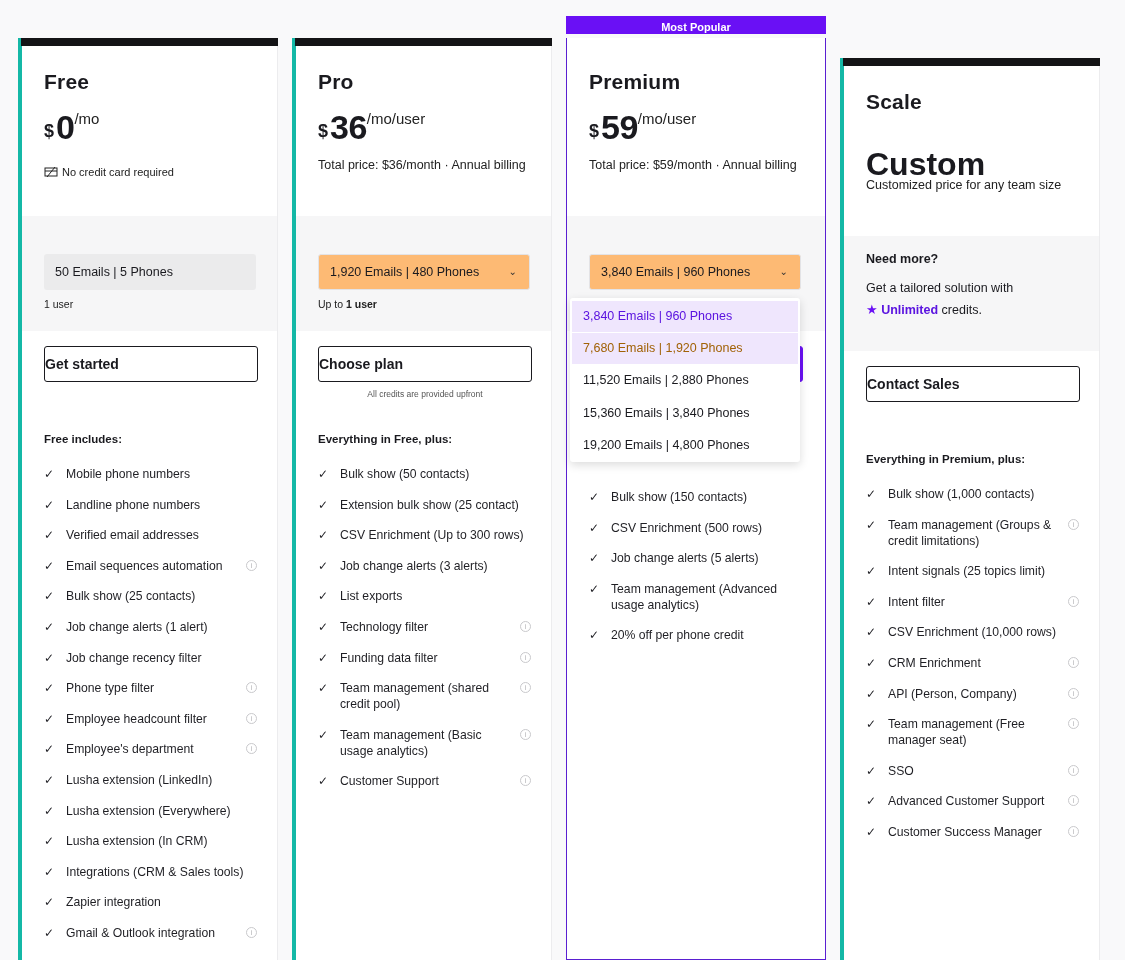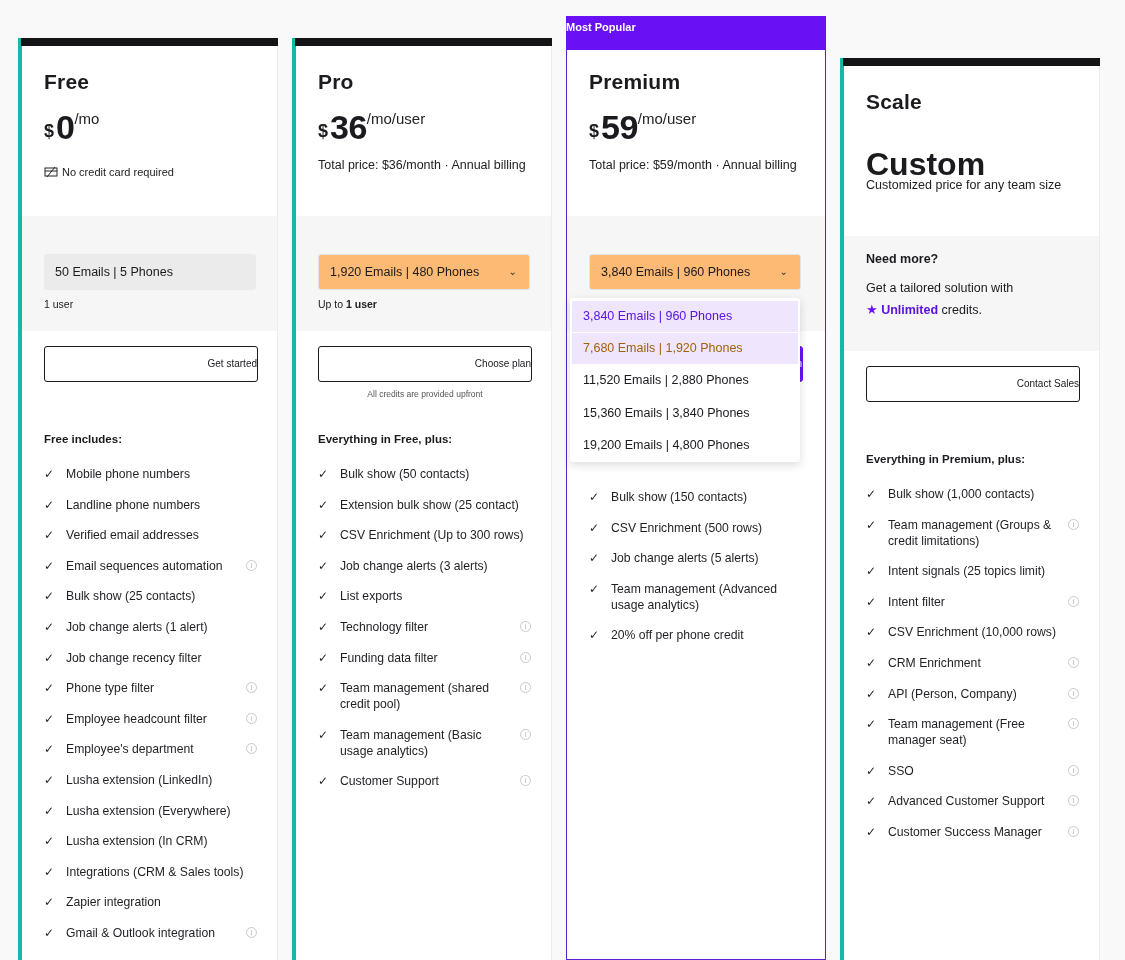--- a/index.html
+++ b/index.html
@@ -4,22 +4,22 @@
   <style>
     * { box-sizing: border-box; margin: 0; padding: 0; }
     html, body { width: 1125px; height: 960px; overflow: hidden; background: #f9f9fa; }
     body { font-family: "Liberation Sans", "DejaVu Sans", sans-serif; color: #1a1a1f; position: relative; }
 
     .plans { position: absolute; left: 18px; top: 17px; width: 1082px; height: 943px; }
     .card { position: absolute; top: 21px; width: 260px; height: 922px; background: #fff;
             border-left: 4px solid #14b8a6; border-right: 1px solid #ececee; }
     .card .topbar { position: absolute; left: -1px; right: -1px; top: 0; height: 8px; background: #141416; }
     .card.popular { border: 1px solid #5a1fd1; border-top: none; }
-    .popular-badge { position: absolute; left: -1px; right: -1px; top: -22px; height: 34px; background: #6a10f5;
-            color: #fff; font-size: 11px; font-weight: 700; line-height: 22px; }
+    .popular-badge { position: absolute; left: -1px; right: -1px; top: -22px; height: 18px; background: #6a10f5;
+            color: #fff; font-size: 11px; font-weight: 700; text-align: center; line-height: 22px; }
 
     .c0 { left: 0; } .c1 { left: 274px; } .c2 { left: 548px; } .c3 { left: 822px; margin-top: 20px; }
 
     .inner { position: absolute; left: 22px; right: 22px; }
     .plan-name { top: 32px; font-size: 21px; font-weight: 700; letter-spacing: 0.2px; }
     .price { top: 70px; display: flex; align-items: flex-end; }
     .price .cur { font-size: 18px; font-weight: 700; margin-bottom: 4px; margin-right: 2px; }
     .price .amt { font-size: 34px; font-weight: 700; line-height: 38px; letter-spacing: -0.5px; }
     .price .per { font-size: 15px; margin-bottom: 19px; color: #222; }
     .custom { top: 88px; font-size: 32px; font-weight: 700; }
@@ -35,21 +35,21 @@
             border: 1px solid #e3e3e6; border-radius: 3px; font-size: 12.5px; padding-left: 11px; line-height: 34px; cursor: pointer; }
     .credits .select .chev { position: absolute; right: 12px; top: 0; font-size: 10px; color: #333; }
     .credits .users { position: absolute; left: 22px; top: 82px; font-size: 10.5px; color: #222; }
     .credits .users b { font-weight: 700; }
     .credits .need { position: absolute; left: 22px; top: 16px; font-size: 12.5px; font-weight: 600; }
     .credits .tailored { position: absolute; left: 22px; top: 42px; font-size: 12.5px; line-height: 21px; width: 220px; }
     .credits .unl { color: #5b14e0; font-weight: 700; }
     .credits .star { color: #6a10f5; font-size: 13px; }
 
     .cta { position: absolute; left: 22px; top: 308px; width: 214px; height: 36px; border: 1px solid #1a1a1f;
-           border-radius: 3px; background: #fff; font-size: 10px; font-weight: 400; text-align: right; line-height: 34px; cursor: pointer; }
+           border-radius: 3px; background: #fff; font-size: 14px; font-weight: 700; text-align: left; line-height: 34px; cursor: pointer; }
     .cta.primary { background: #6a10f5; border-color: #6a10f5; color: #fff; }
     .cta-note { position: absolute; left: 22px; width: 214px; top: 351px; text-align: center; font-size: 8.5px; color: #555; }
 
     .incl { position: absolute; left: 22px; top: 395px; font-size: 11.5px; font-weight: 600; }
     .features { position: absolute; left: 22px; right: 20px; top: 428px; list-style: none; }
     .features li { position: relative; font-size: 12.2px; color: #1f1f24; line-height: 16px; margin-bottom: 14.6px; padding-left: 22px; display: flex; }
     .features li .chk { position: absolute; left: 0; top: 0; font-size: 12px; }
     .features li .txt { flex: 1 1 auto; }
     .features li.wrap .txt { max-width: 170px; }
     .features li .info { display: inline-block; width: 11px; height: 11px; border: 1px solid #c9c9cc; border-radius: 50%;

